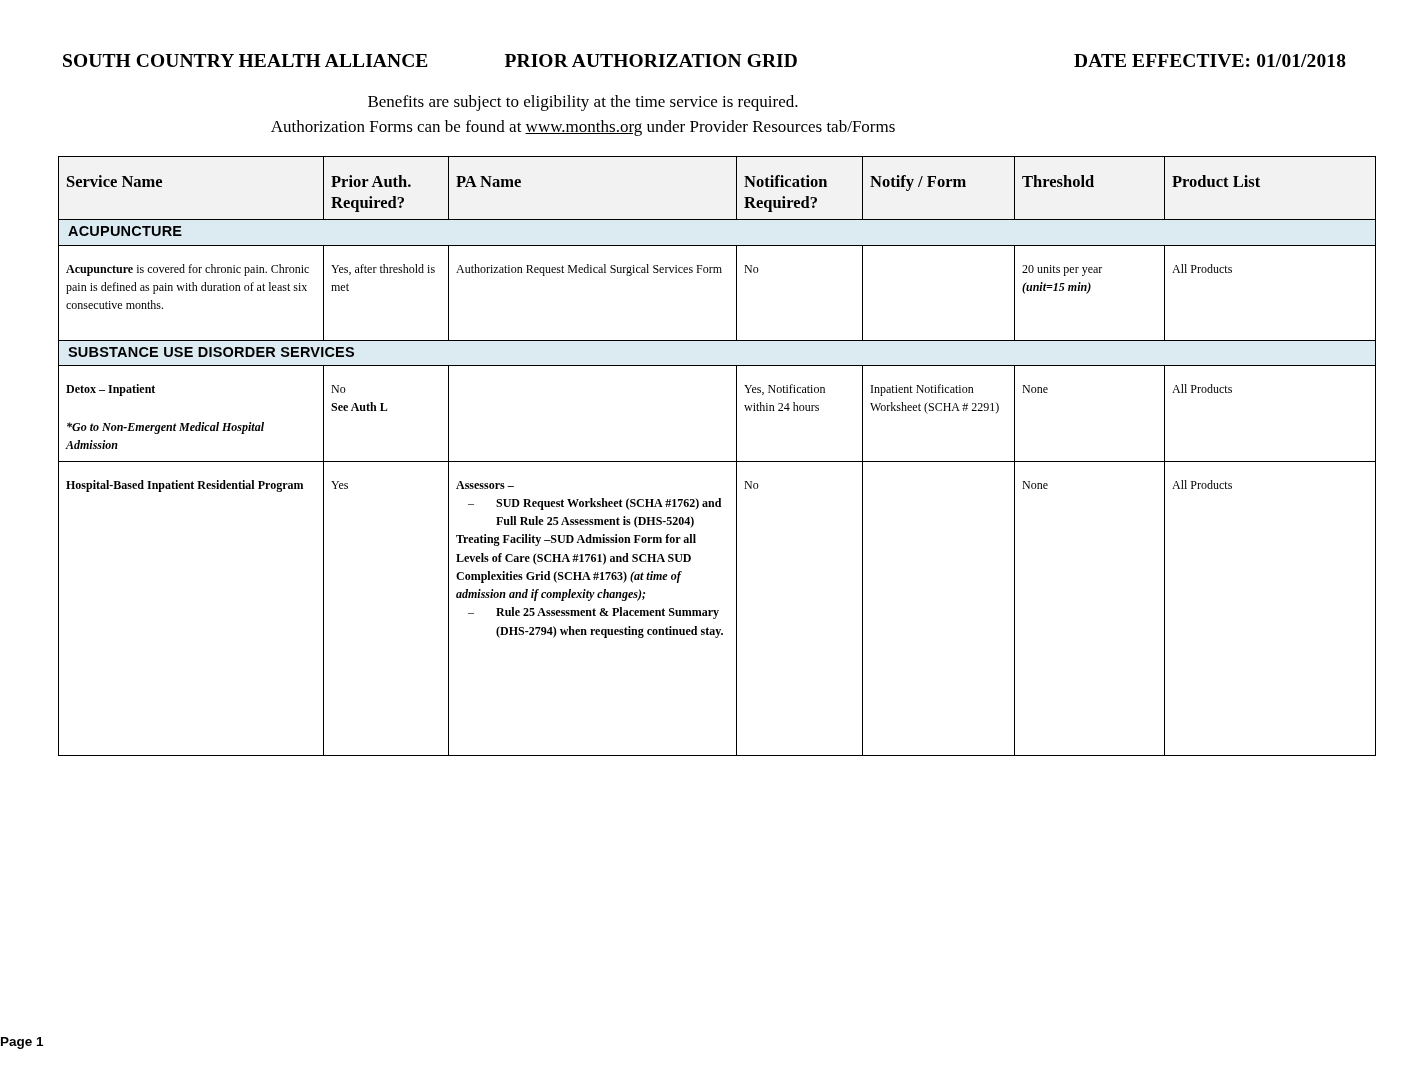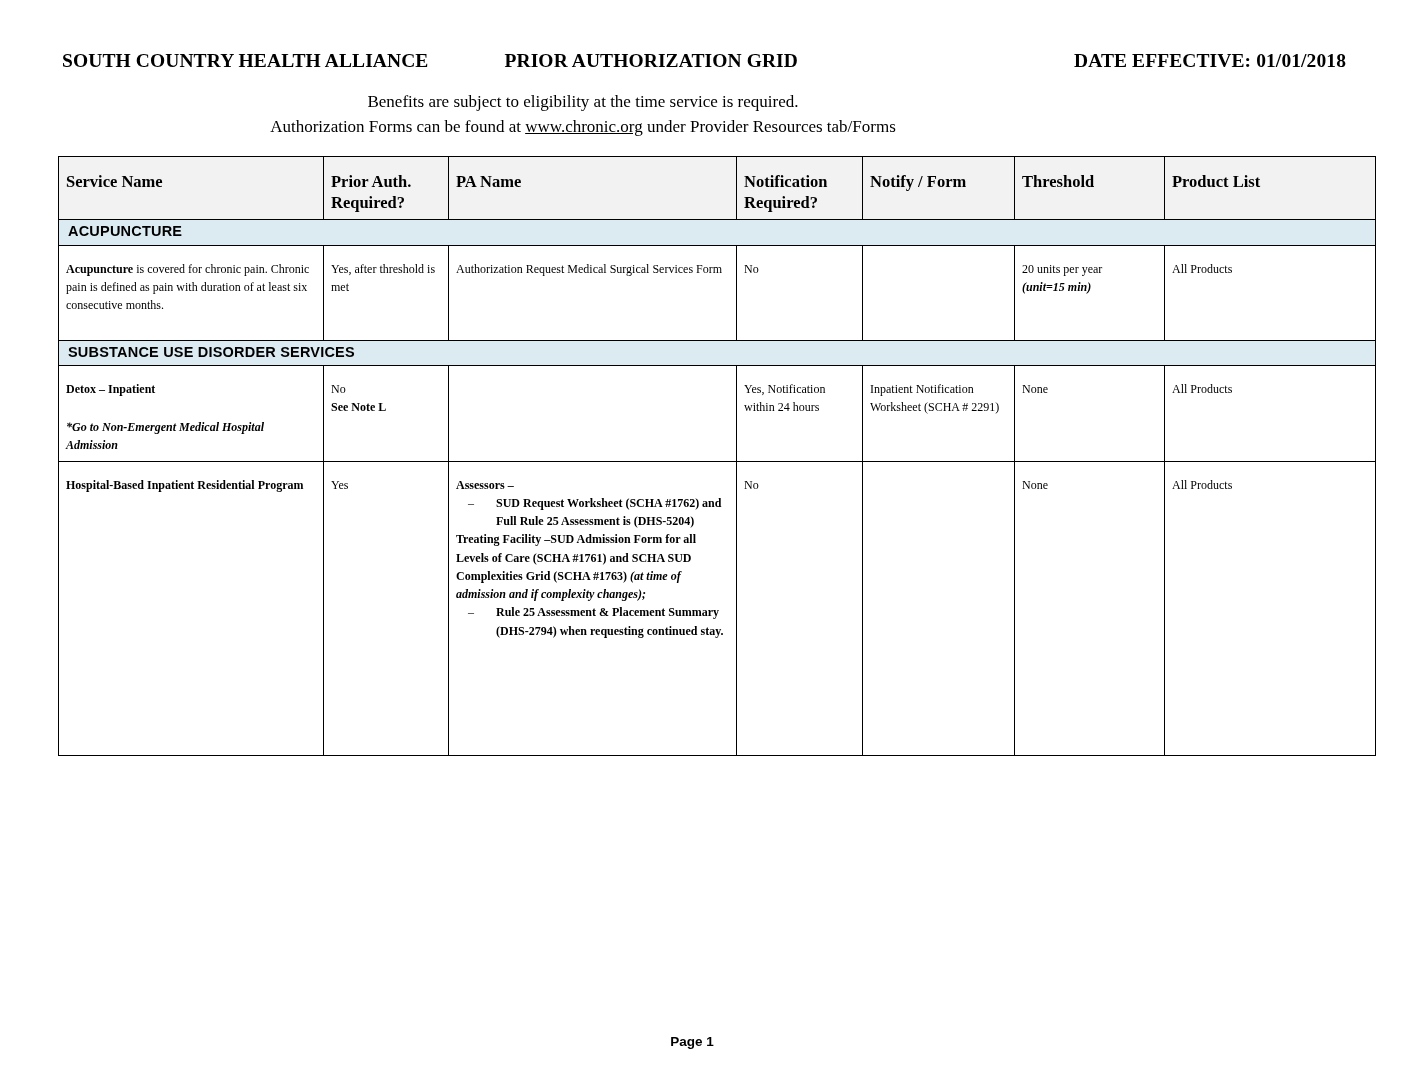--- a/index.html
+++ b/index.html
@@ -152,41 +152,41 @@
   tr.r-detox-in td  { height: 92px; }
   tr.r-detox-out td { height: 62px; }
   tr.r-hosp td      { height: 294px; }
 
   
   .footer {
     position: absolute;
     left: 0;
     top: 1022px;
     width: 1384px;
-    text-align: center;
+    text-align: left;
     font-family: "Liberation Sans", sans-serif;
     font-weight: bold;
     font-size: 13.5px;
   }
 </style>
 </head>
 <body>
 
 <div class="page">
 
   <div class="doc-header">
     <span class="h-left">SOUTH COUNTRY HEALTH ALLIANCE</span>
     <span class="h-mid">PRIOR AUTHORIZATION GRID</span>
     <span class="h-right">DATE EFFECTIVE: 01/01/2018</span>
   </div>
 
   <div class="subtitle subtitle-1">Benefits are subject to eligibility at the time service is required.</div>
 
   <div class="subtitle subtitle-2">
-    <span>Authorization Forms can be found at </span><a class="link-url" href="#">www.chronic.org</a><span> under Provider Resources tab/Forms</span>
+    <span>Authorization Forms can be found at </span><a class="link-url" href="#">www.months.org</a><span> under Provider Resources tab/Forms</span>
   </div>
 
   <div class="grid-wrap">
     <table class="grid">
       <colgroup>
         <col class="c1">
           <col class="c2">
           <col class="c3">
           <col class="c4">
         <col class="c5">
@@ -232,21 +232,21 @@
         </tr>
 
         <tr class="r-detox-in">
           <td>
             <span class="cell-block b">Detox – Inpatient</span>
             <span class="spacer-line"></span>
             <span class="cell-block bi">*Go to Non-Emergent Medical Hospital Admission</span>
           </td>
           <td>
             <span class="cell-block">No</span>
-            <span class="cell-block b">See Note L</span>
+            <span class="cell-block b">See Auth L</span>
           </td>
           <td></td>
           <td>Yes, Notification within 24 hours</td>
           <td>Inpatient Notification Worksheet (SCHA # 2291)</td>
           <td>None</td>
           <td>All Products</td>
         </tr>
 
 
         <tr class="r-hosp">

